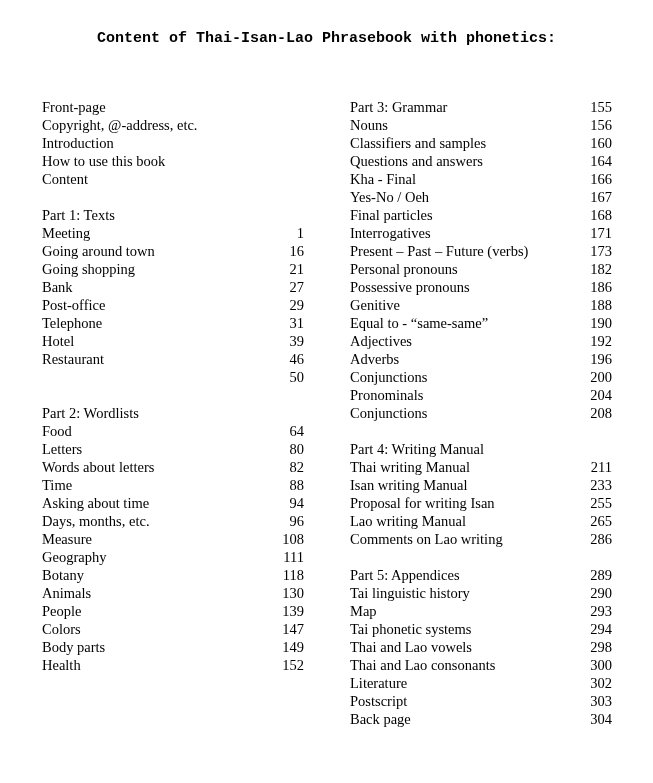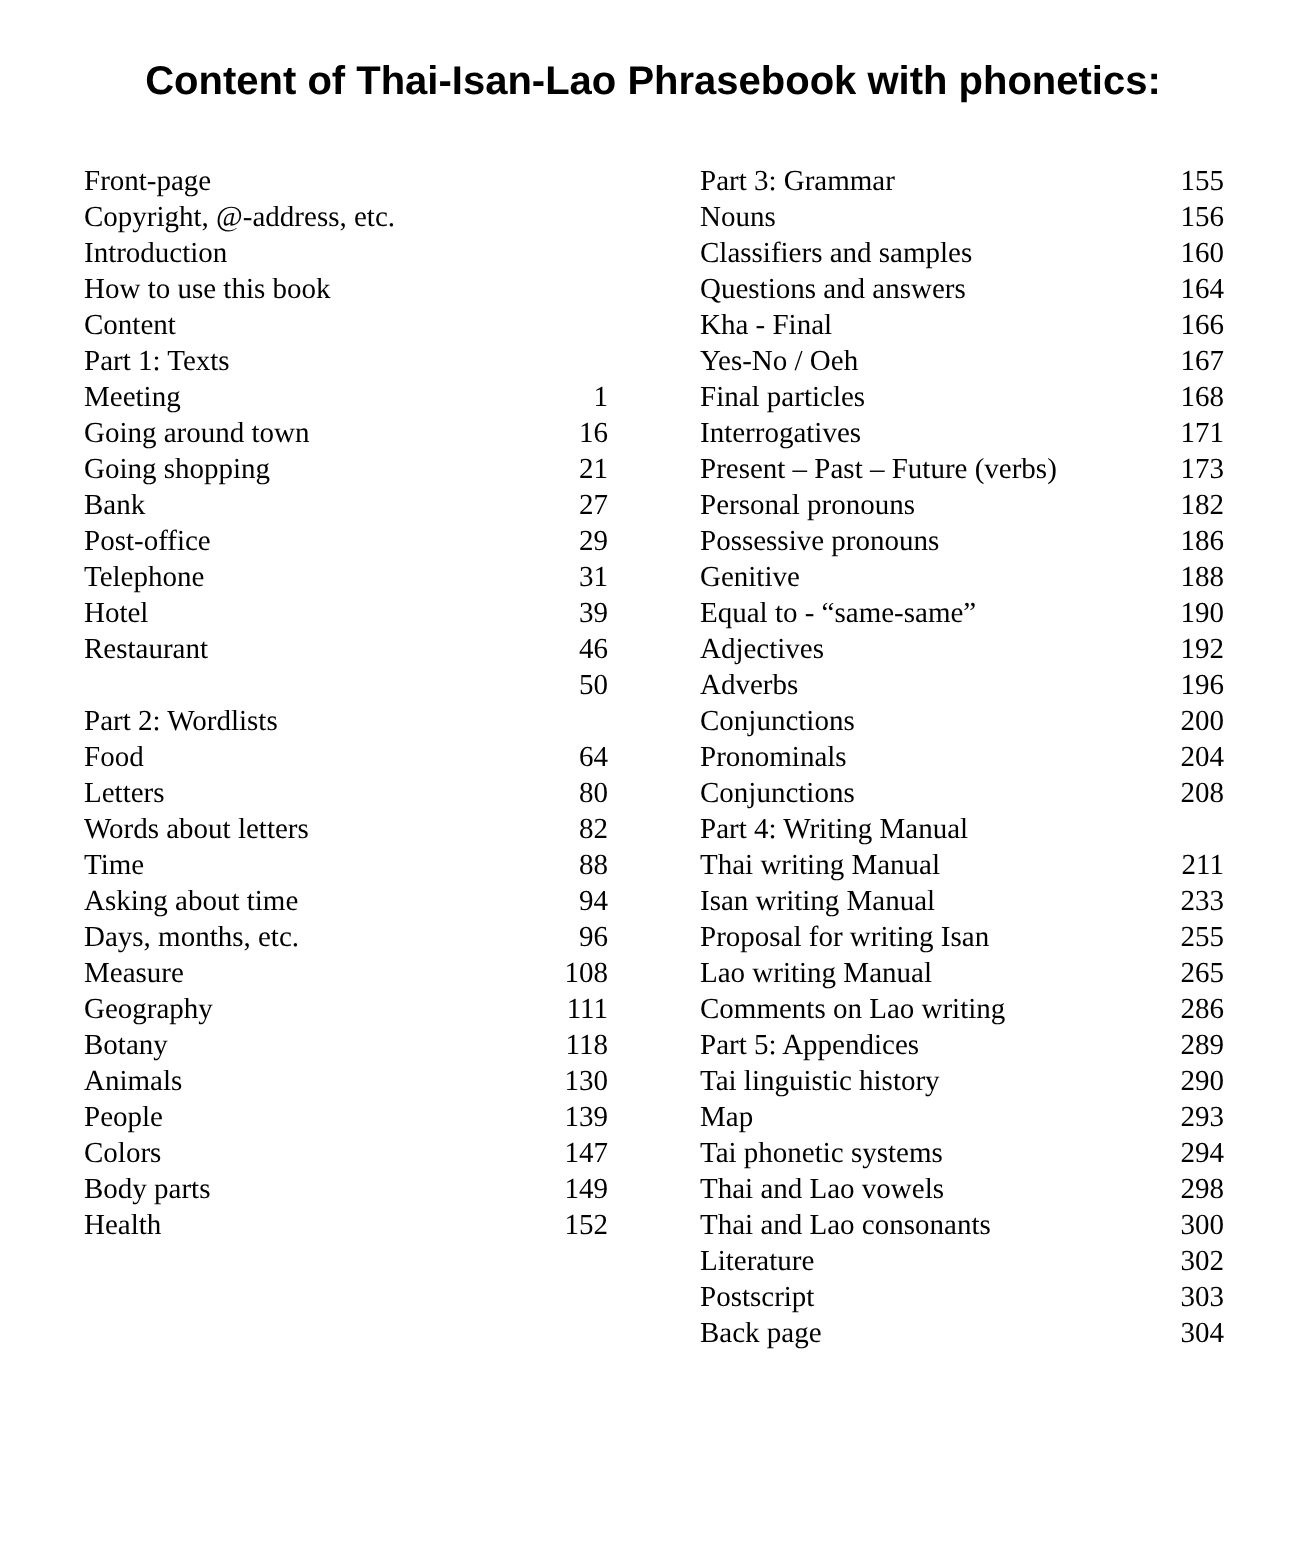--- a/index.html
+++ b/index.html
@@ -22,36 +22,36 @@
     height: 783px;
     background: #ffffff;
   }
 
   #doc-title {
     position: absolute;
     left: 0;
     top: 30px;
     width: 653px;
     text-align: center;
-    font-family: Liberation Sans, sans-serif;
+    font-family: Liberation Mono, monospace;
     font-weight: bold;
-    font-size: 20px;
+    font-size: 15px;
     letter-spacing: 0px;
     white-space: nowrap;
   }
 
   .column {
     position: absolute;
-    top: 82px;
+    top: 98px;
   }
   #column-left  { left: 42px;  width: 262px; }
   #column-right { left: 350px; width: 262px; }
 
   .toc-section { margin: 0; padding: 0; }
-  .toc-section + .toc-section { }
+  .toc-section + .toc-section { margin-top: 18px; }
 
   .toc-entry {
     position: relative;
     height: 18px;
     line-height: 18px;
     font-size: 14.5px;
     white-space: nowrap;
   }
 
   .toc-entry.heading {

